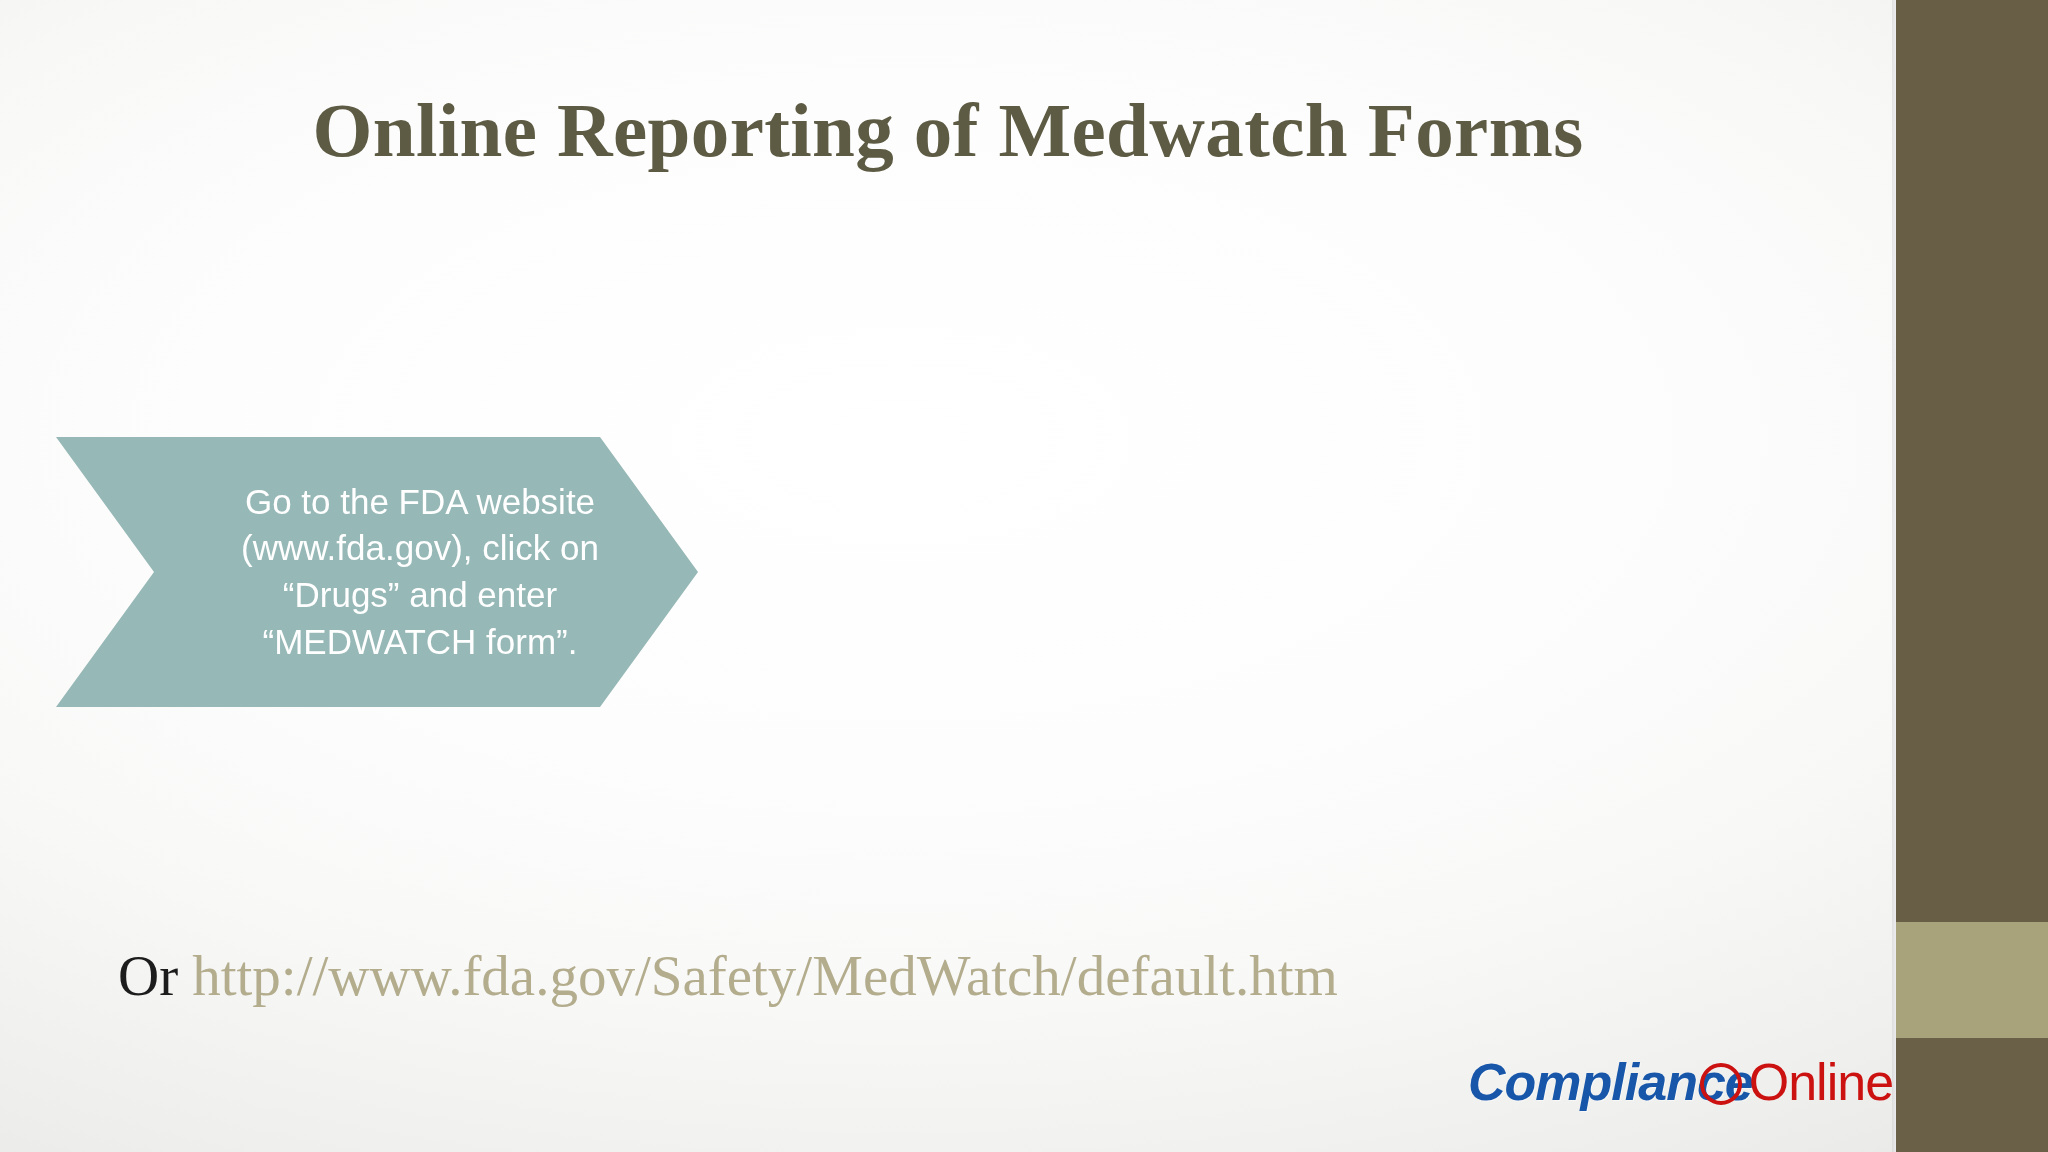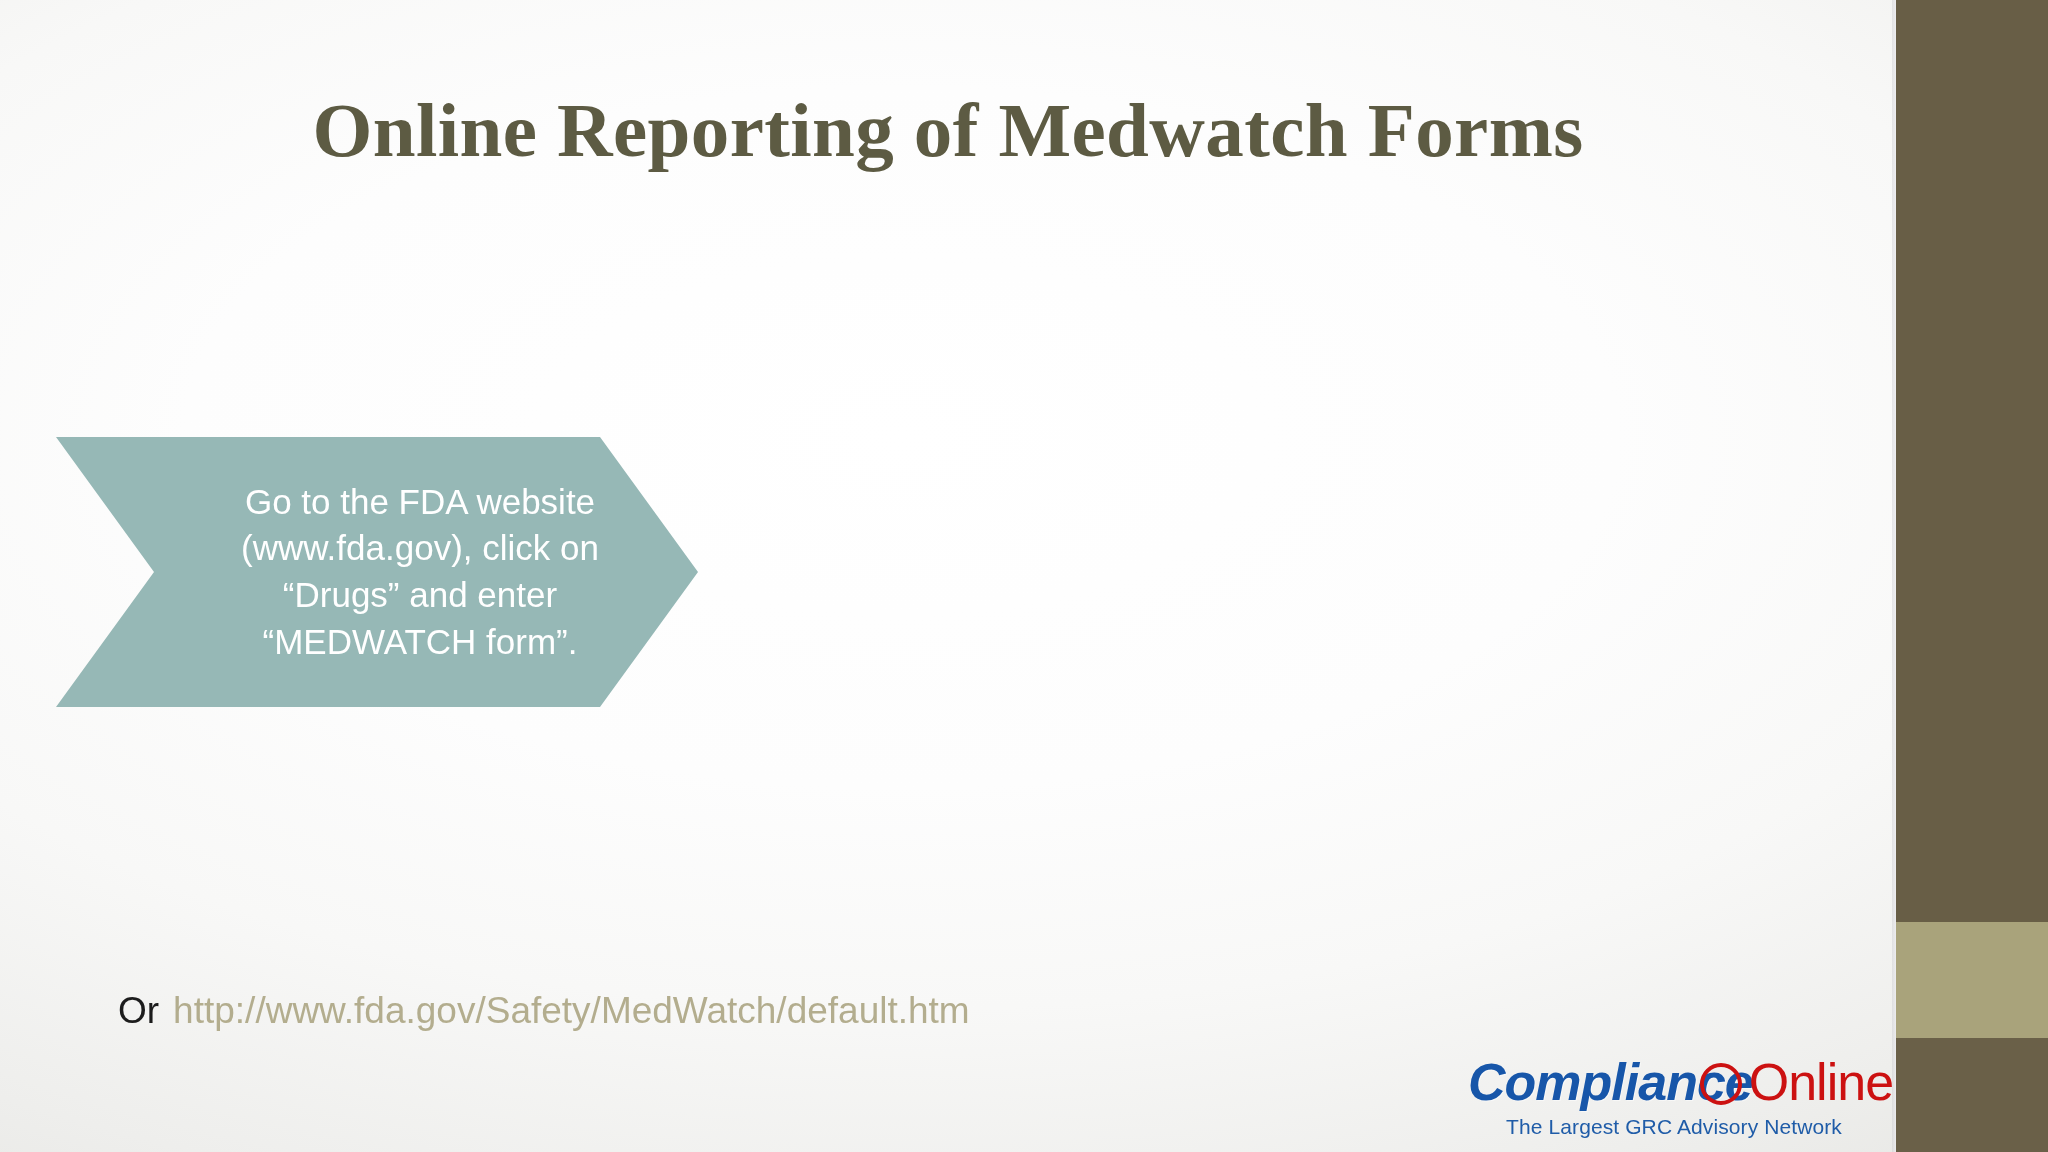--- a/index.html
+++ b/index.html
@@ -117,24 +117,24 @@
   .chevron-text {
     width: 430px;
     margin-left: 86px;
     padding: 0 4px;
   }
   .chevron-3 .chevron-text { width: 400px; margin-left: 96px; }
 
   
   .link-line {
     position: absolute;
-    top: 991px;
+    top: 945px;
     left: 118px;
-    font-family: Liberation Sans, sans-serif;
-    font-size: 37px;
+    font-family: Liberation Serif, serif;
+    font-size: 57px;
     line-height: 1.1;
     white-space: nowrap;
   }
   .link-or  { color: #1c1c1c; }
   .link-url { color: #b3ad8e; margin-left: 14px; }
 
   
   .logo {
     position: absolute;
     top: 1056px;
@@ -208,16 +208,15 @@
 
   <div class="link-line">
     <span class="link-or">Or</span><span class="link-url">http://www.fda.gov/Safety/MedWatch/default.htm</span>
   </div>
 
   <div class="logo">
     <div class="logo-wordmark">
       <span class="logo-compliance">Compliance</span><span class="logo-online">Online</span>
       <span class="logo-ring"></span>
     </div>
-    <div class="logo-tagline">The Largest GRC Advisory Network</div>
   </div>
 
 </div>
 
 </body></html>

